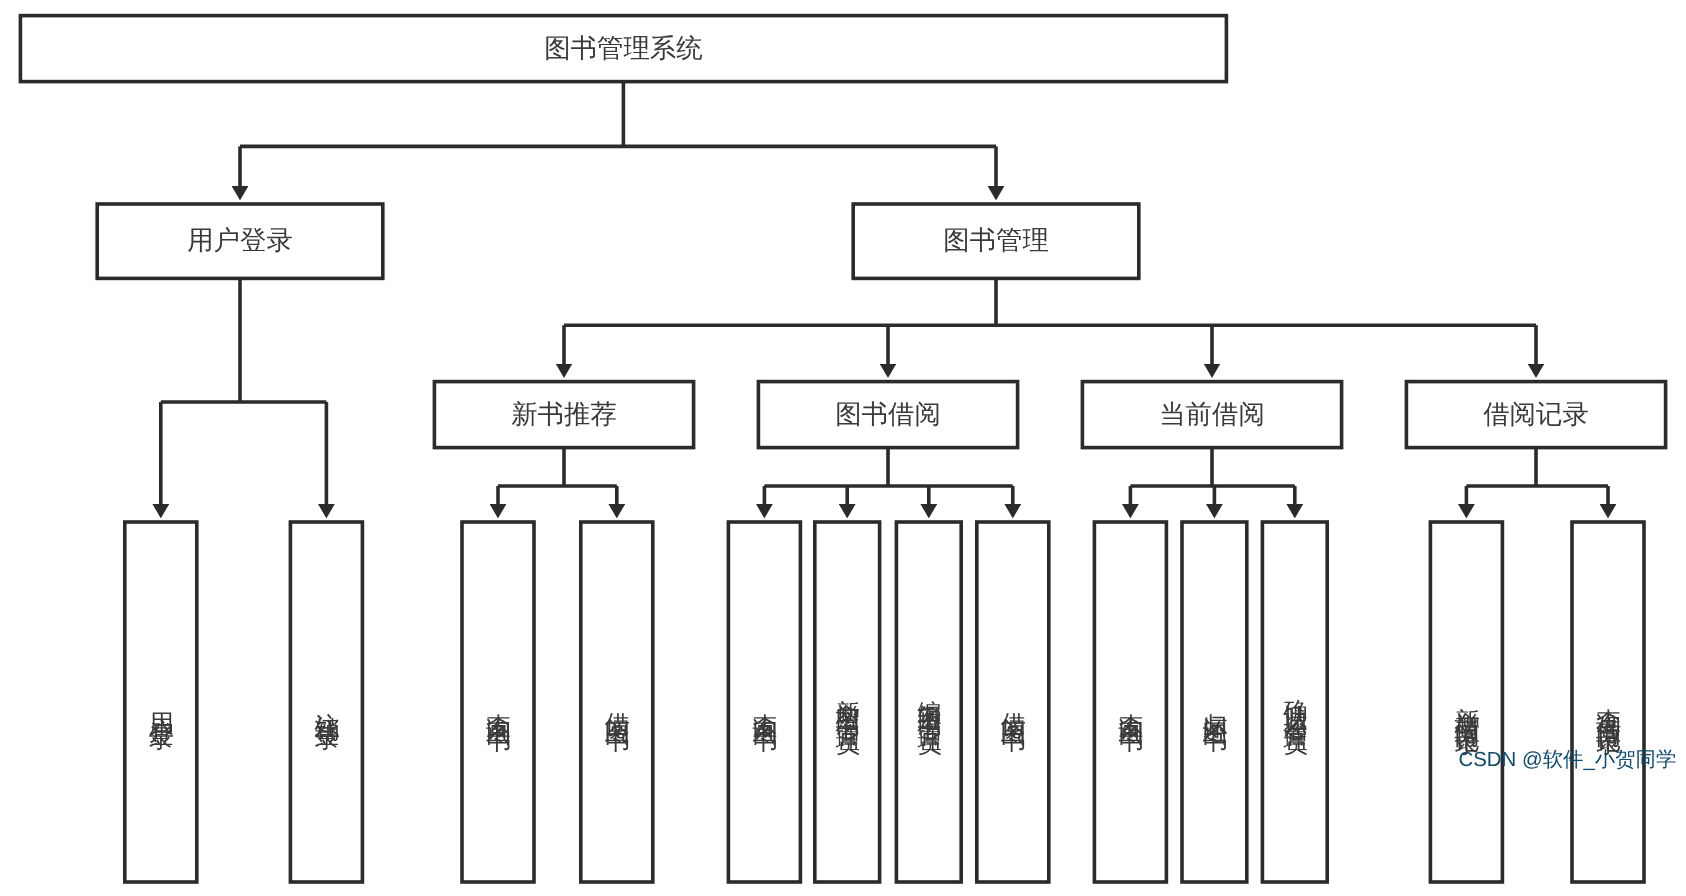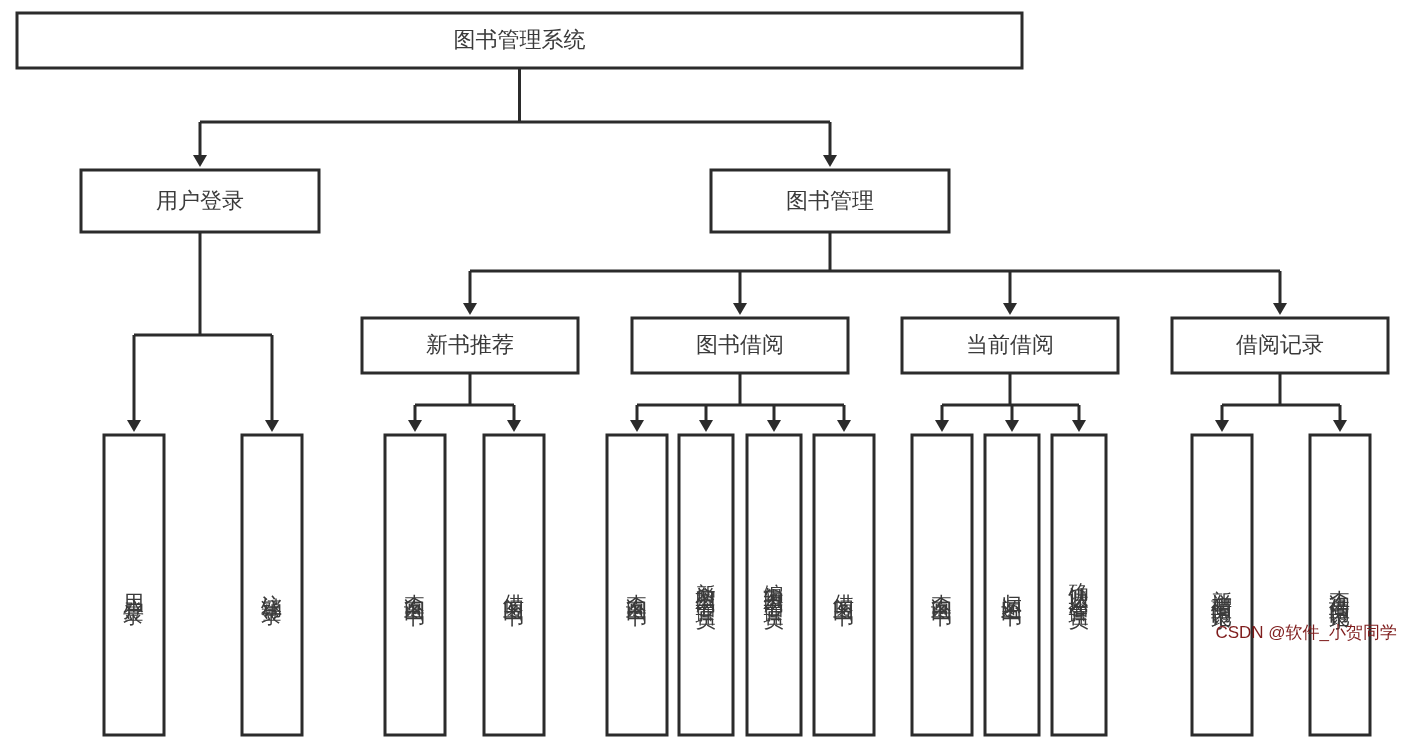--- a/index.html
+++ b/index.html
@@ -64,21 +64,21 @@
     align-items: center;
     justify-content: center;
     pointer-events: none;
   }
   #watermark {
     position: absolute;
     right: 8px;
     bottom: 6px;
     font-family: "Liberation Sans", "DejaVu Sans", sans-serif;
     font-size: 17px;
-    color: #7f1d1d;
+    color: #0c4a6e;
     white-space: nowrap;
   }
 </style>
 </head>
 <body>
 
 <div id="diagram-root">
 
   <svg id="tree-svg" viewBox="0 0 1405 747">
     <defs>

